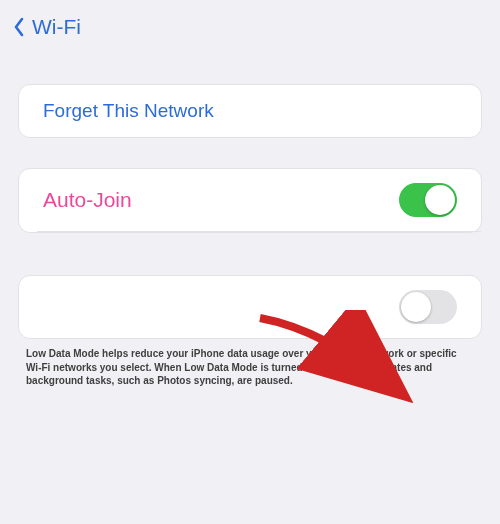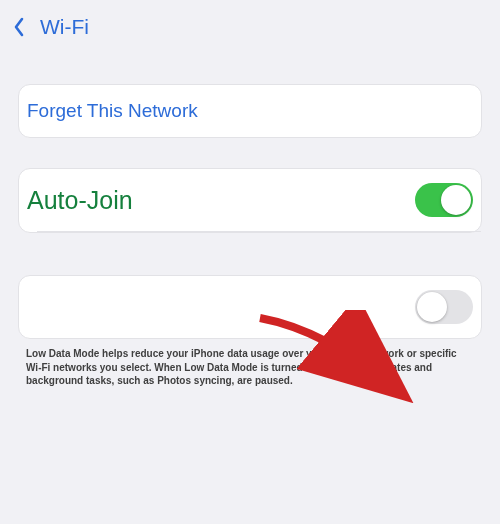--- a/index.html
+++ b/index.html
@@ -9,21 +9,20 @@
     background: #f1f1f5;
     color: #222;
     -webkit-font-smoothing: antialiased;
     position: relative;
     overflow: hidden;
   }
   .nav {
     padding: 14px 10px 8px 10px;
     display: flex;
     align-items: center;
-    gap: 8px;
   }
   .nav .chevron {
     width: 18px; height: 26px;
     display: flex; align-items: center; justify-content: center;
     color: #2d6cd8;
     margin-right: 4px;
   }
   .nav .back-label {
     font-size: 21px;
     color: #2d6cd8;
@@ -36,31 +35,31 @@
     border-radius: 12px;
     margin: 0 18px;
   }
 
   .spacer-lg { height: 36px; }
   .spacer-md { height: 30px; }
 
   .row {
     display: flex;
     align-items: center;
-    padding: 14px 8px;
+    padding: 14px 24px;
     min-height: 52px;
   }
   .sep {
     height: 1px;
     background: #e2e2e6;
     margin-left: 18px;
   }
   .row-label {
-    font-size: 25px;
-    color: #15803d;
+    font-size: 21px;
+    color: #ec4899;
     flex: 0 0 auto;
   }
   .row-value {
     flex: 1 1 auto;
     text-align: right;
     color: #7e7e84;
     font-size: 19px;
     letter-spacing: 2px;
     white-space: nowrap;
   }

